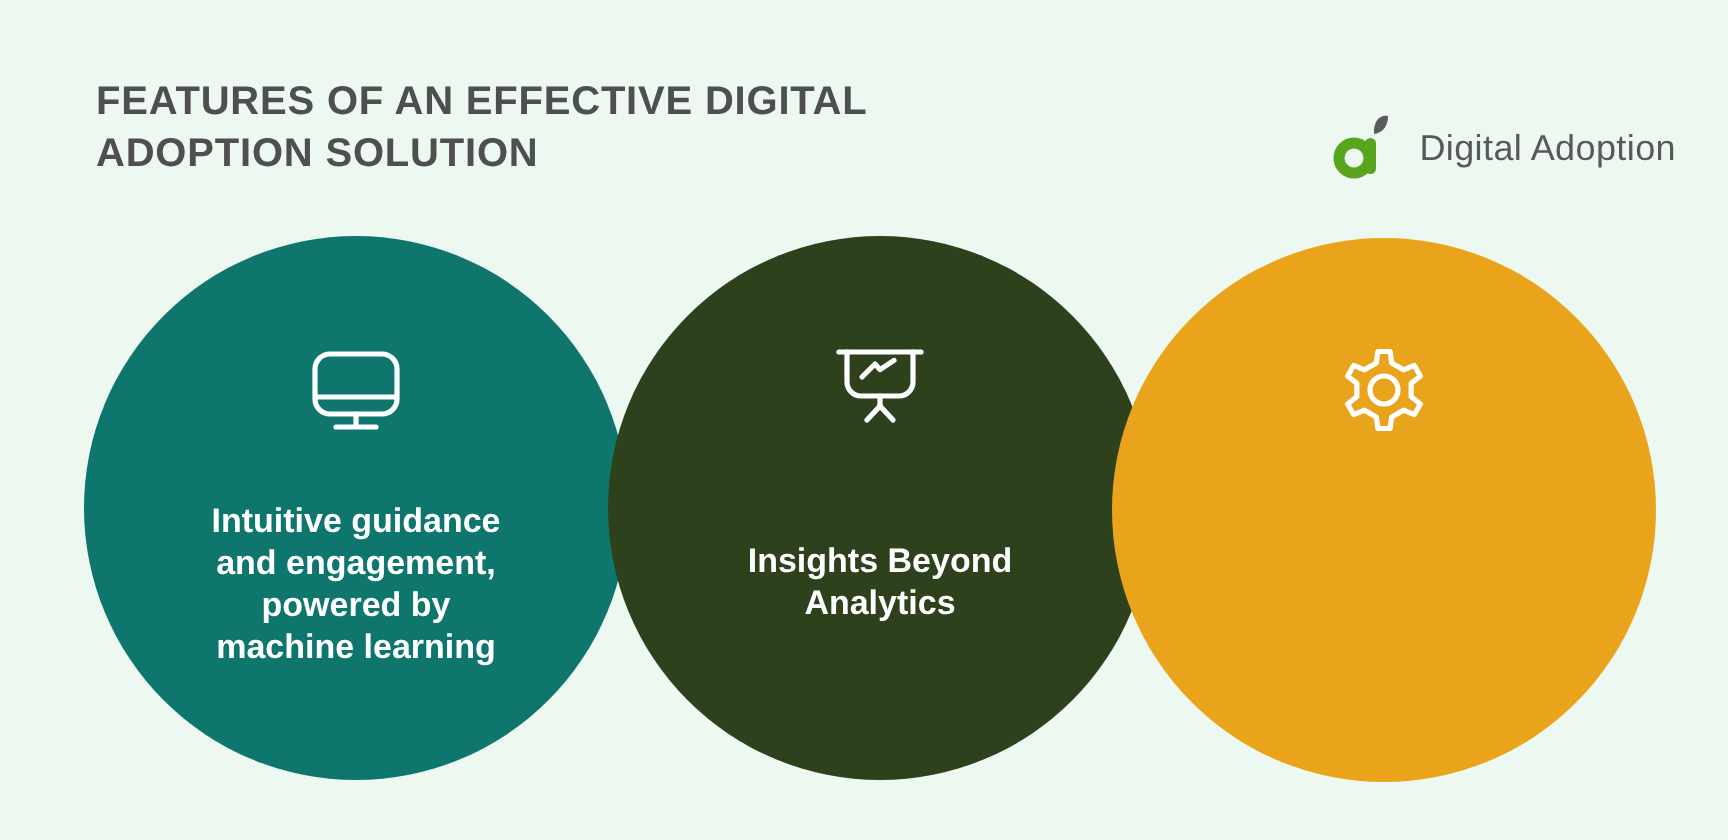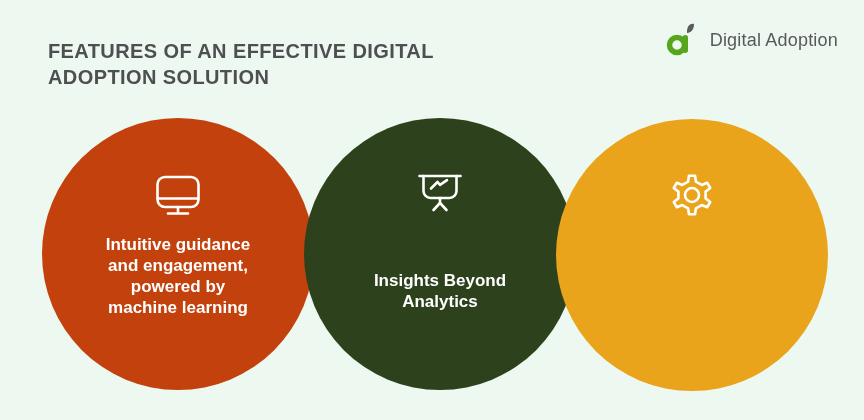--- a/index.html
+++ b/index.html
@@ -22,21 +22,21 @@
     font-weight: 700;
     line-height: 26px;
     letter-spacing: 0.4px;
     color: #4e4f50;
     white-space: pre-line;
   }
 
   .brand {
     position: absolute;
     right: 26px;
-    top: 22px;
+    top: 56px;
     display: flex;
     align-items: center;
     gap: 16px;
   }
   .brand .logo-mark { width: 28px; height: 36px; display: block; }
   .brand .logo-text {
     font-size: 18px;
     font-weight: 400;
     color: #58595b;
     letter-spacing: 0.2px;
@@ -82,21 +82,21 @@
 
       <path d="M42 22 C41 8 49 2 56 4 C56 15 50 21 42 22 Z" fill="#5a5b5d"></path>
 
       <circle cx="22" cy="46" r="15" fill="none" stroke="#57a51d" stroke-width="11"></circle>
 
       <rect x="33" y="26" width="11" height="36" rx="5.5" fill="#57a51d"></rect>
     </svg>
     <span class="logo-text">Digital Adoption</span>
   </div>
 
-  <div class="feature-circle circle-1" style="background: #c2410c;">
+  <div class="feature-circle circle-1" style="background: #0f766e; gap: 16px;">
     <svg class="icon" viewBox="0 0 48 48" fill="none" stroke="#ffffff" stroke-width="2.6" stroke-linecap="round" stroke-linejoin="round" aria-hidden="true">
       <rect x="3.5" y="7" width="41" height="30" rx="7.5"></rect>
       <line x1="4" y1="28.5" x2="44" y2="28.5"></line>
       <line x1="24" y1="37" x2="24" y2="43"></line>
       <line x1="14" y1="43.5" x2="34" y2="43.5"></line>
     </svg>
     <div class="feature-label">Intuitive guidance
 and engagement,
 powered by
 machine learning</div>

